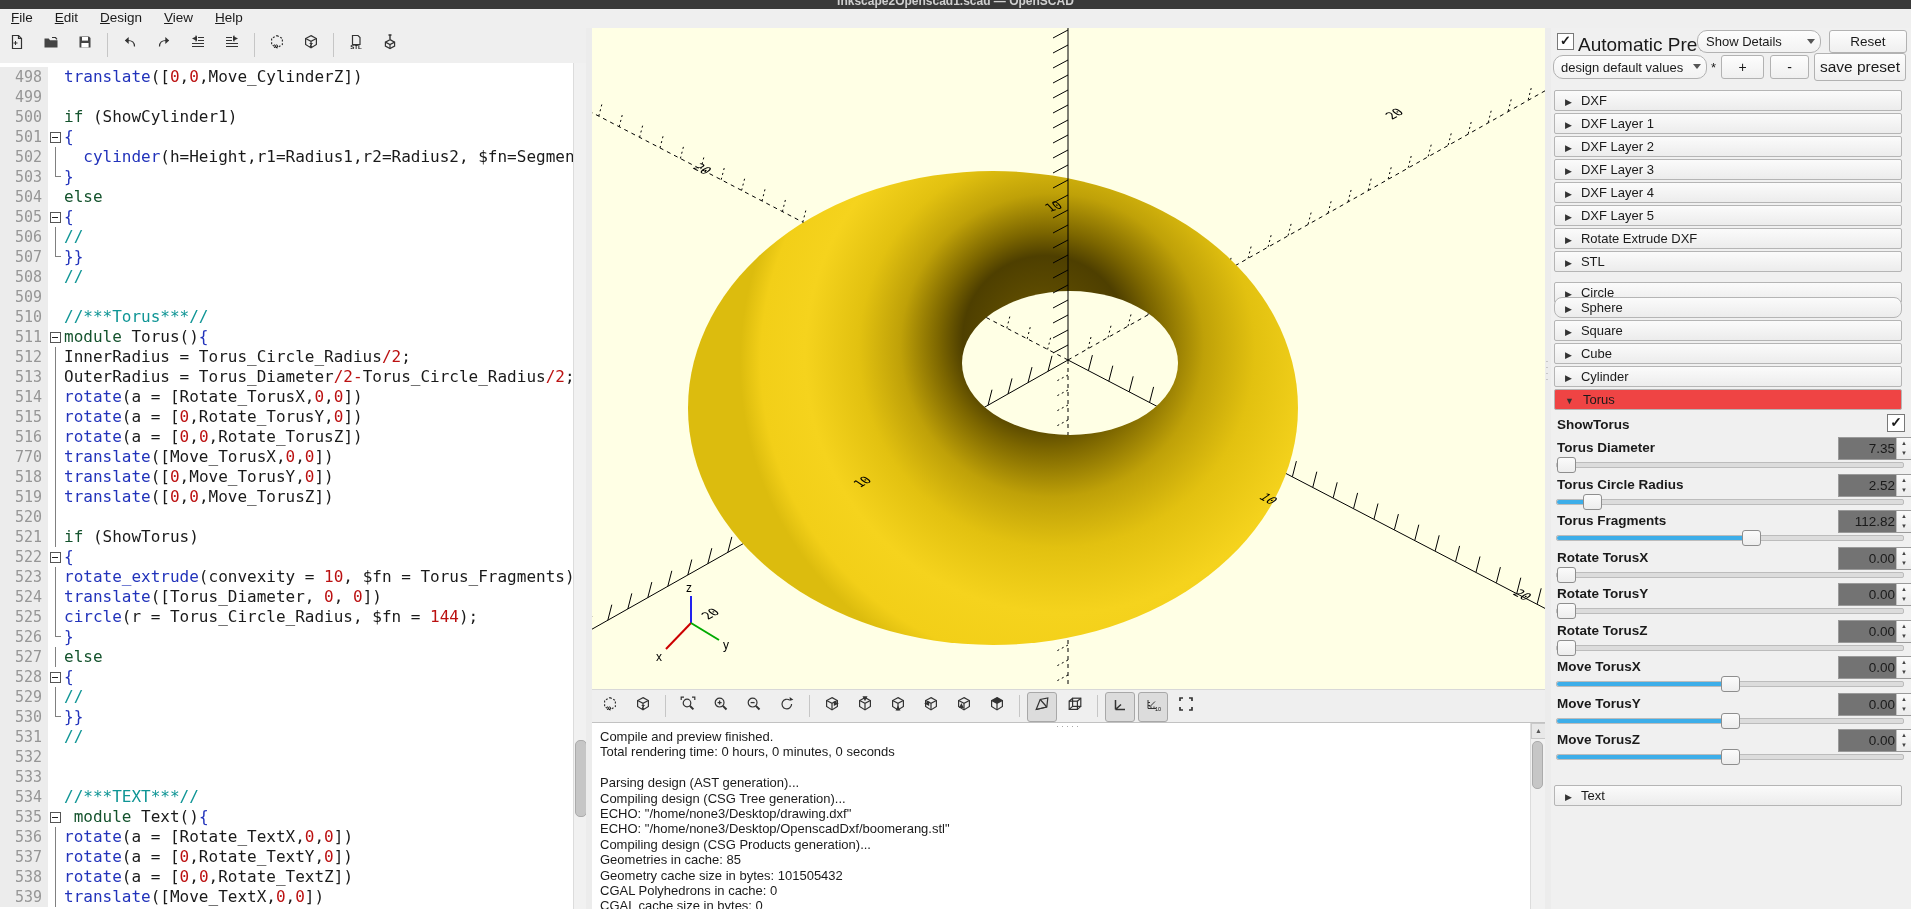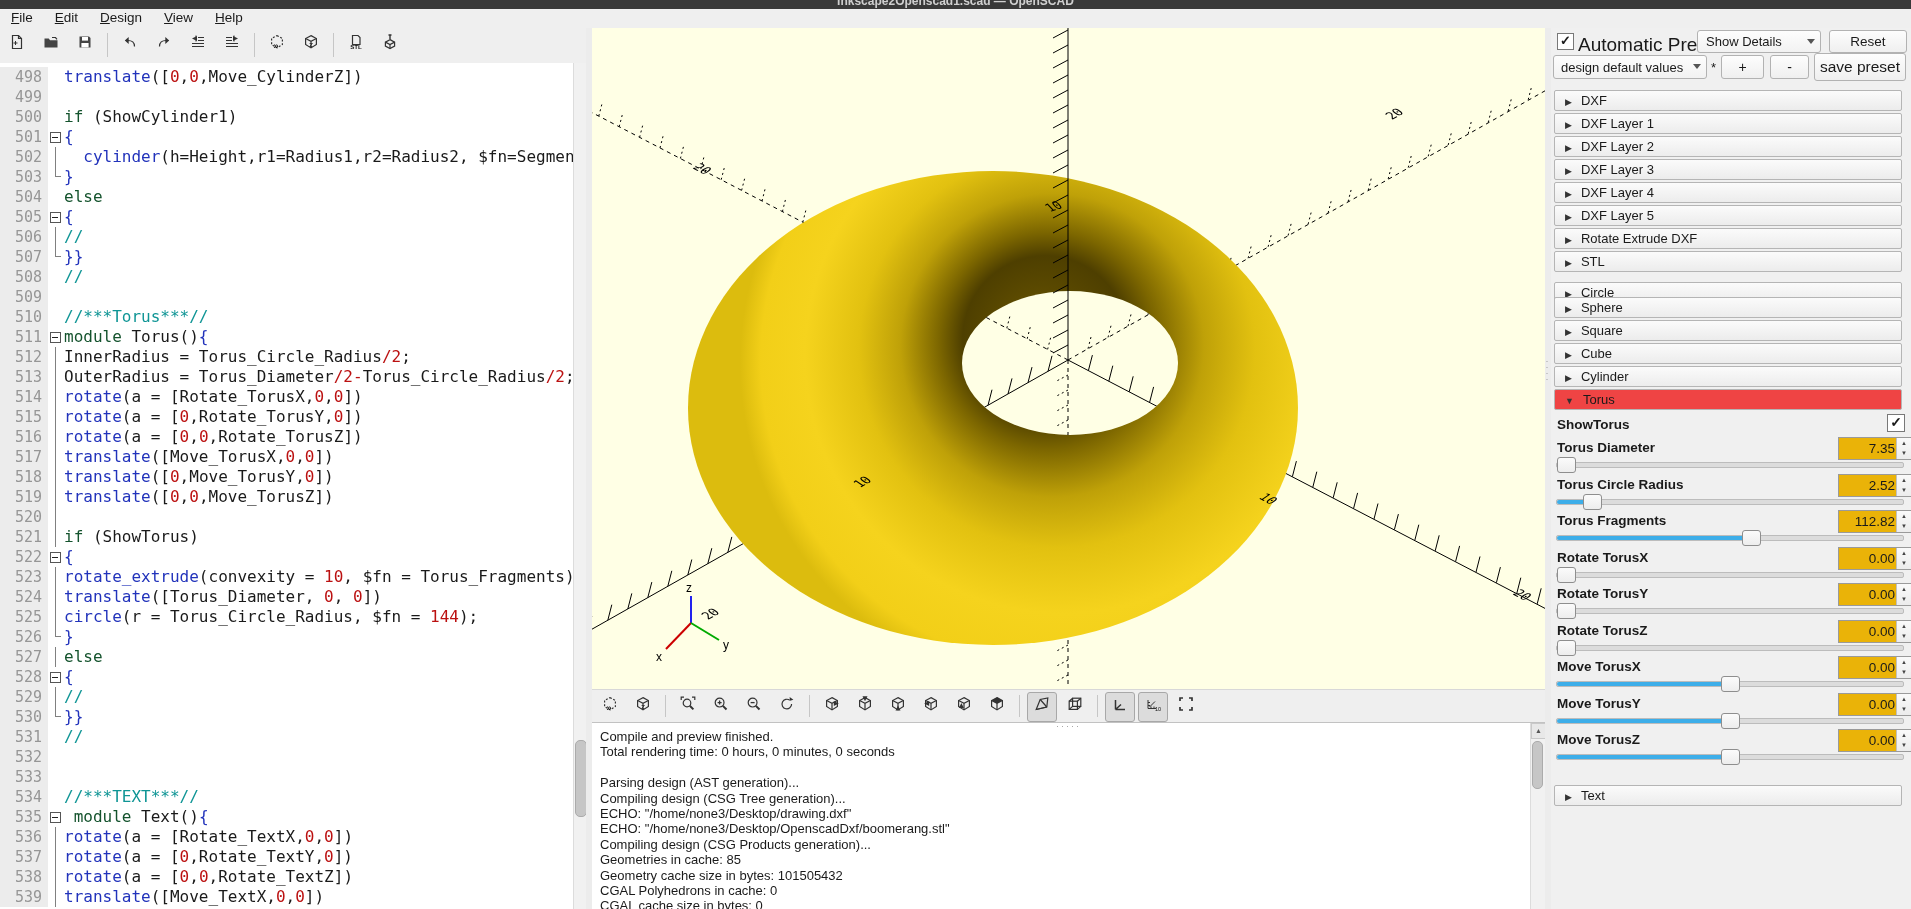--- a/index.html
+++ b/index.html
@@ -46,30 +46,30 @@
   .vbtn svg{margin-top:3px}
   .vbtn.active{background:#dcdcdc;border:1px solid #a8a8a8}
   .vsep{display:inline-block;width:1px;height:22px;background:#c6c6c6;margin:5px 4px 0 7px;vertical-align:top}
   
   #console{left:592px;top:722px;width:953px;height:187px;background:#fff;border-top:1px solid #c2c2c2;overflow:hidden}
   #console-text{position:absolute;left:8px;top:6px;right:20px}
   .cline{height:15.4px;font-size:13px;white-space:pre;overflow:hidden}
   
   #panel{left:1551px;top:28px;width:360px;height:881px;background:#f0f0f0;overflow:hidden;font-size:13px}
   .btn{background:linear-gradient(#fdfdfd,#efefef);border:1px solid #b2b2b2;border-radius:3px;text-align:center}
-  .combo{background:linear-gradient(#fdfdfd,#f2f2f2);border:1px solid #b2b2b2;border-radius:3px}
+  .combo{background:linear-gradient(#fdfdfd,#f2f2f2);border:1px solid #b2b2b2;border-radius:10px}
   .combo .arr{position:absolute;right:5px;top:50%;margin-top:-3px;width:0;height:0;
       border-left:4px solid transparent;border-right:4px solid transparent;border-top:5px solid #555}
   .cb{background:#fff;border:1px solid #787878;text-align:center;font-weight:bold}
   .sec{position:absolute;left:3px;width:346px;height:19px;background:linear-gradient(#fbfbfb,#ececec);
        border:1px solid #b5b5b5;border-radius:2px;line-height:19px}
   .sec.open{background:#ef4444}
   .chev{display:inline-block;margin:0 9px 0 10px;font-size:9px;color:#333}
   .plabel{position:absolute;left:6px;font-weight:bold;font-size:13.5px;white-space:nowrap}
-  .spin{position:absolute;left:287px;width:72px;height:21px;background:#eab308;border:1px solid #9a9a9a}
+  .spin{position:absolute;left:287px;width:72px;height:21px;background:#737373;border:1px solid #9a9a9a}
   .spin .val{position:absolute;left:0;top:0;right:16px;text-align:right;line-height:21px;font-size:13.5px}
   .spin .arrs{position:absolute;right:0;top:0;width:14px;height:100%;border-left:1px solid #c0c0c0;
        background:linear-gradient(#fafafa,#ececec);font-size:6px;color:#444;text-align:center;line-height:10px}
   .sgroove{position:absolute;left:5px;width:346px;height:4px;background:#dcdcdc;border:1px solid #bcbcbc;border-radius:2px}
   .sfill{position:absolute;left:0;top:0;height:4px;background:#3daee9;border-radius:2px}
   .shandle{position:absolute;width:17px;height:14px;background:linear-gradient(#fbfbfb,#ededed);
        border:1px solid #8e8e8e;border-radius:3px;top:-6px}
 </style>
 </head>
 <body>
@@ -133,21 +133,21 @@
       <div class="cl"><span class="ln">507</span><span class="fold e"></span><span class="code"><span class="tbr">}}</span></span></div>
       <div class="cl"><span class="ln">508</span><span class="fold "></span><span class="code"><span class="tcmt">//</span></span></div>
       <div class="cl"><span class="ln">509</span><span class="fold "></span><span class="code"></span></div>
       <div class="cl"><span class="ln">510</span><span class="fold "></span><span class="code"><span class="tcmt">//***Torus***//</span></span></div>
       <div class="cl"><span class="ln">511</span><span class="fold s"></span><span class="code"><span class="tkw">module</span><span class="tpl"> Torus()</span><span class="tbr">{</span></span></div>
       <div class="cl"><span class="ln">512</span><span class="fold m"></span><span class="code"><span class="tpl">InnerRadius = Torus_Circle_Radius</span><span class="tnum">/2</span><span class="tpl">;</span></span></div>
       <div class="cl"><span class="ln">513</span><span class="fold m"></span><span class="code"><span class="tpl">OuterRadius = Torus_Diameter</span><span class="tnum">/2-</span><span class="tpl">Torus_Circle_Radius</span><span class="tnum">/2</span><span class="tpl">;</span></span></div>
       <div class="cl"><span class="ln">514</span><span class="fold m"></span><span class="code"><span class="tfn">rotate</span><span class="tpl">(a = [Rotate_TorusX,</span><span class="tnum">0</span><span class="tpl">,</span><span class="tnum">0</span><span class="tpl">])</span></span></div>
       <div class="cl"><span class="ln">515</span><span class="fold m"></span><span class="code"><span class="tfn">rotate</span><span class="tpl">(a = [</span><span class="tnum">0</span><span class="tpl">,Rotate_TorusY,</span><span class="tnum">0</span><span class="tpl">])</span></span></div>
       <div class="cl"><span class="ln">516</span><span class="fold m"></span><span class="code"><span class="tfn">rotate</span><span class="tpl">(a = [</span><span class="tnum">0</span><span class="tpl">,</span><span class="tnum">0</span><span class="tpl">,Rotate_TorusZ])</span></span></div>
-      <div class="cl"><span class="ln">517</span><span class="fold m"></span><span class="code"><span class="tfn">translate</span><span class="tpl">([Move_TorusX,</span><span class="tnum">0</span><span class="tpl">,</span><span class="tnum">0</span><span class="tpl">])</span></span></div>
+      <div class="cl"><span class="ln">770</span><span class="fold m"></span><span class="code"><span class="tfn">translate</span><span class="tpl">([Move_TorusX,</span><span class="tnum">0</span><span class="tpl">,</span><span class="tnum">0</span><span class="tpl">])</span></span></div>
       <div class="cl"><span class="ln">518</span><span class="fold m"></span><span class="code"><span class="tfn">translate</span><span class="tpl">([</span><span class="tnum">0</span><span class="tpl">,Move_TorusY,</span><span class="tnum">0</span><span class="tpl">])</span></span></div>
       <div class="cl"><span class="ln">519</span><span class="fold m"></span><span class="code"><span class="tfn">translate</span><span class="tpl">([</span><span class="tnum">0</span><span class="tpl">,</span><span class="tnum">0</span><span class="tpl">,Move_TorusZ])</span></span></div>
       <div class="cl"><span class="ln">520</span><span class="fold m"></span><span class="code"></span></div>
       <div class="cl"><span class="ln">521</span><span class="fold m"></span><span class="code"><span class="tkw">if</span><span class="tpl"> (ShowTorus)</span></span></div>
       <div class="cl"><span class="ln">522</span><span class="fold s"></span><span class="code"><span class="tbr">{</span></span></div>
       <div class="cl"><span class="ln">523</span><span class="fold m"></span><span class="code"><span class="tfn">rotate_extrude</span><span class="tpl">(convexity = </span><span class="tnum">10</span><span class="tpl">, $fn = Torus_Fragments)</span></span></div>
       <div class="cl"><span class="ln">524</span><span class="fold m"></span><span class="code"><span class="tfn">translate</span><span class="tpl">([Torus_Diameter, </span><span class="tnum">0</span><span class="tpl">, </span><span class="tnum">0</span><span class="tpl">])</span></span></div>
       <div class="cl"><span class="ln">525</span><span class="fold m"></span><span class="code"><span class="tfn">circle</span><span class="tpl">(r = Torus_Circle_Radius, $fn = </span><span class="tnum">144</span><span class="tpl">);</span></span></div>
       <div class="cl"><span class="ln">526</span><span class="fold e"></span><span class="code"><span class="tbr">}</span></span></div>
       <div class="cl"><span class="ln">527</span><span class="fold m"></span><span class="code"><span class="tkw">else</span></span></div>
@@ -584,21 +584,21 @@
   <div id="sections">
       <div class="sec" style="top: 62px;"><span class="chev">▶</span><span>DXF</span></div>
       <div class="sec" style="top: 85px;"><span class="chev">▶</span><span>DXF Layer 1</span></div>
       <div class="sec" style="top: 108px;"><span class="chev">▶</span><span>DXF Layer 2</span></div>
       <div class="sec" style="top: 131px;"><span class="chev">▶</span><span>DXF Layer 3</span></div>
       <div class="sec" style="top: 154px;"><span class="chev">▶</span><span>DXF Layer 4</span></div>
       <div class="sec" style="top: 177px;"><span class="chev">▶</span><span>DXF Layer 5</span></div>
       <div class="sec" style="top: 200px;"><span class="chev">▶</span><span>Rotate Extrude DXF</span></div>
       <div class="sec" style="top: 223px;"><span class="chev">▶</span><span>STL</span></div>
       <div class="sec" style="top: 254px; text-decoration: underline;"><span class="chev">▶</span><span>Circle</span></div>
-      <div class="sec" style="top: 269px;"><span class="chev">▶</span><span>Sphere</span></div>
+      <div class="sec" style="top: 269px; border-radius: 8px;"><span class="chev">▶</span><span>Sphere</span></div>
       <div class="sec" style="top: 292px;"><span class="chev">▶</span><span>Square</span></div>
       <div class="sec" style="top: 315px;"><span class="chev">▶</span><span>Cube</span></div>
       <div class="sec" style="top: 338px;"><span class="chev">▶</span><span>Cylinder</span></div>
       <div class="sec open" style="top: 361px;"><span class="chev">▼</span><span>Torus</span></div>
     </div>
   <div id="params">
       <div class="plabel" style="top:389px">ShowTorus</div>
       <div class="abs cb" style="left:336px;top:386px;width:16px;height:16px;font-size:14px;line-height:15px">✓</div>
       <div class="plabel" style="top:412px">Torus Diameter</div>
       <div class="spin" style="top:409px">

